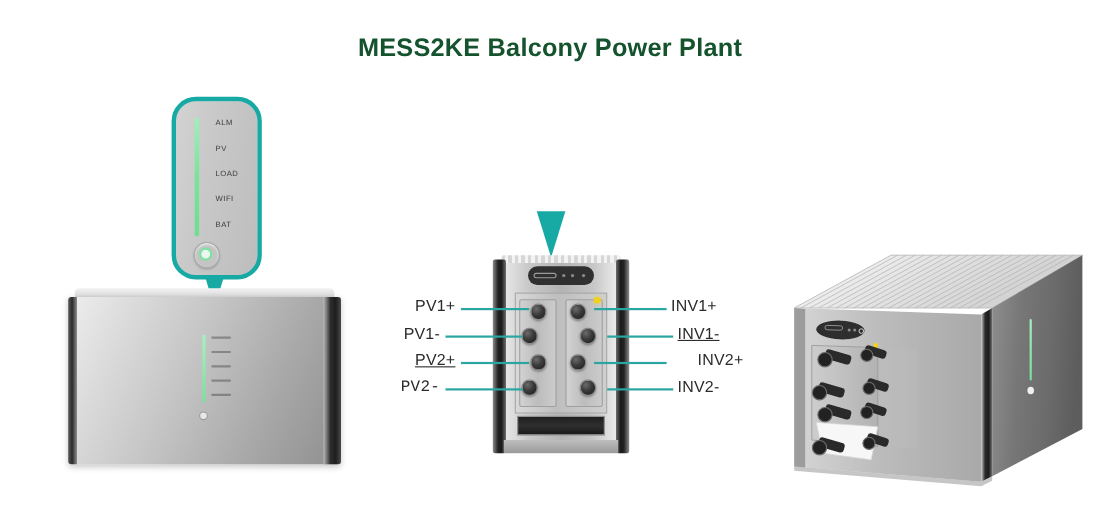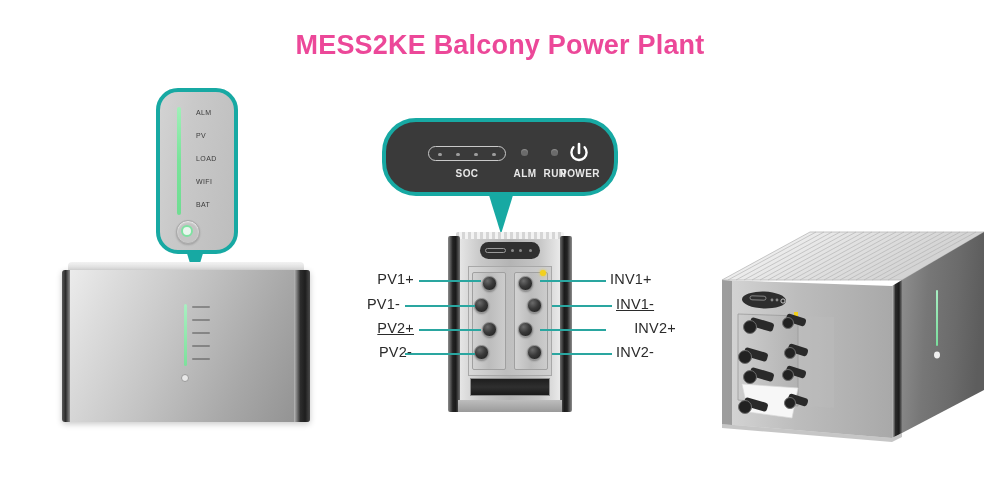--- a/index.html
+++ b/index.html
@@ -22,24 +22,24 @@
     height: 480px;
   }
 
   
   #page-title {
     position: absolute;
     left: 0;
     top: 30px;
     width: 1000px;
     text-align: center;
-    font-size: 27px;
+    font-size: 23px;
     font-weight: bold;
     letter-spacing: 0.2px;
-    color: #ec4899;
+    color: #14532d;
   }
 
   
   .abs { position: absolute; }
 
   
   #left-callout {
     left: 156px;
     top: 88px;
     width: 82px;
@@ -348,44 +348,20 @@
     <div class="lc-label" style="top:63px;">LOAD</div>
     <div class="lc-label" style="top:86px;">WIFI</div>
     <div class="lc-label" style="top:109px;">BAT</div>
 
     <div id="left-callout-button" class="abs">
       <div id="left-callout-button-led" class="abs"></div>
     </div>
   </div>
   <div id="left-callout-pointer" class="abs"></div>
 
-  <div id="top-callout" class="abs">
-
-    <div id="soc-pill" class="abs">
-      <div class="soc-dot" style="left:9px;"></div>
-      <div class="soc-dot" style="left:27px;"></div>
-      <div class="soc-dot" style="left:45px;"></div>
-      <div class="soc-dot" style="left:63px;"></div>
-    </div>
-    <div class="panel-label" style="left:42px; top:46px; width:78px;">SOC</div>
-
-    <div class="panel-led" style="left:135px;"></div>
-    <div class="panel-label" style="left:120px; top:46px; width:38px;">ALM</div>
-
-    <div class="panel-led" style="left:165px;"></div>
-    <div class="panel-label" style="left:150px; top:46px; width:38px;">RUN</div>
-
-    <div id="power-icon" class="abs">
-      <svg width="26" height="26" viewBox="0 0 26 26">
-        <path d="M13 4 L13 13" stroke="#ffffff" stroke-width="2.6" stroke-linecap="round" fill="none"></path>
-        <path d="M7.4 7.2 A7.6 7.6 0 1 0 18.6 7.2" stroke="#ffffff" stroke-width="2.4" fill="none" stroke-linecap="round"></path>
-      </svg>
-    </div>
-    <div class="panel-label" style="left:170px; top:46px; width:48px;">POWER</div>
-  </div>
   <div id="top-callout-pointer" class="abs"></div>
 
   <div id="left-device" class="abs">
     <div id="left-device-top" class="abs"></div>
     <div id="left-device-body" class="abs"></div>
     <div id="left-device-edge-left" class="abs"></div>
     <div id="left-device-edge-right" class="abs"></div>
     <div id="left-device-strip" class="abs"></div>
     <div class="ld-mini-label" style="top:44px;"></div>
     <div class="ld-mini-label" style="top:57px;"></div>
@@ -430,21 +406,21 @@
   <div class="leader" style="left:419px; top:280px; width:62px;"></div>
   <div class="lead-label right-align" style="left:330px; top:271px; width:84px;">PV1+</div>
 
   <div class="leader" style="left:405px; top:305px; width:70px;"></div>
   <div class="lead-label right-align" style="left:316px; top:296px; width:84px;">PV1-</div>
 
   <div class="leader" style="left:419px; top:329px; width:62px;"></div>
   <div class="lead-label right-align" style="left:330px; top:320px; width:84px;text-decoration:underline;">PV2+</div>
 
   <div class="leader" style="left:405px; top:353px; width:70px;"></div>
-  <div class="lead-label right-align" style="left:328px; top:344px; width:84px;">PV2-</div>
+  <div class="lead-label right-align" style="left:316px; top:344px; width:84px;font-family:Liberation Mono, monospace;">PV2-</div>
 
   <div class="leader" style="left:540px; top:280px; width:66px;"></div>
   <div class="lead-label" style="left:610px; top:271px; width:90px;">INV1+</div>
 
   <div class="leader" style="left:552px; top:305px; width:60px;"></div>
   <div class="lead-label" style="left:616px; top:296px; width:90px;text-decoration:underline;">INV1-</div>
 
   <div class="leader" style="left:540px; top:329px; width:66px;"></div>
   <div class="lead-label" style="left:610px; top:320px; width:90px;text-align:center;">INV2+</div>
 

